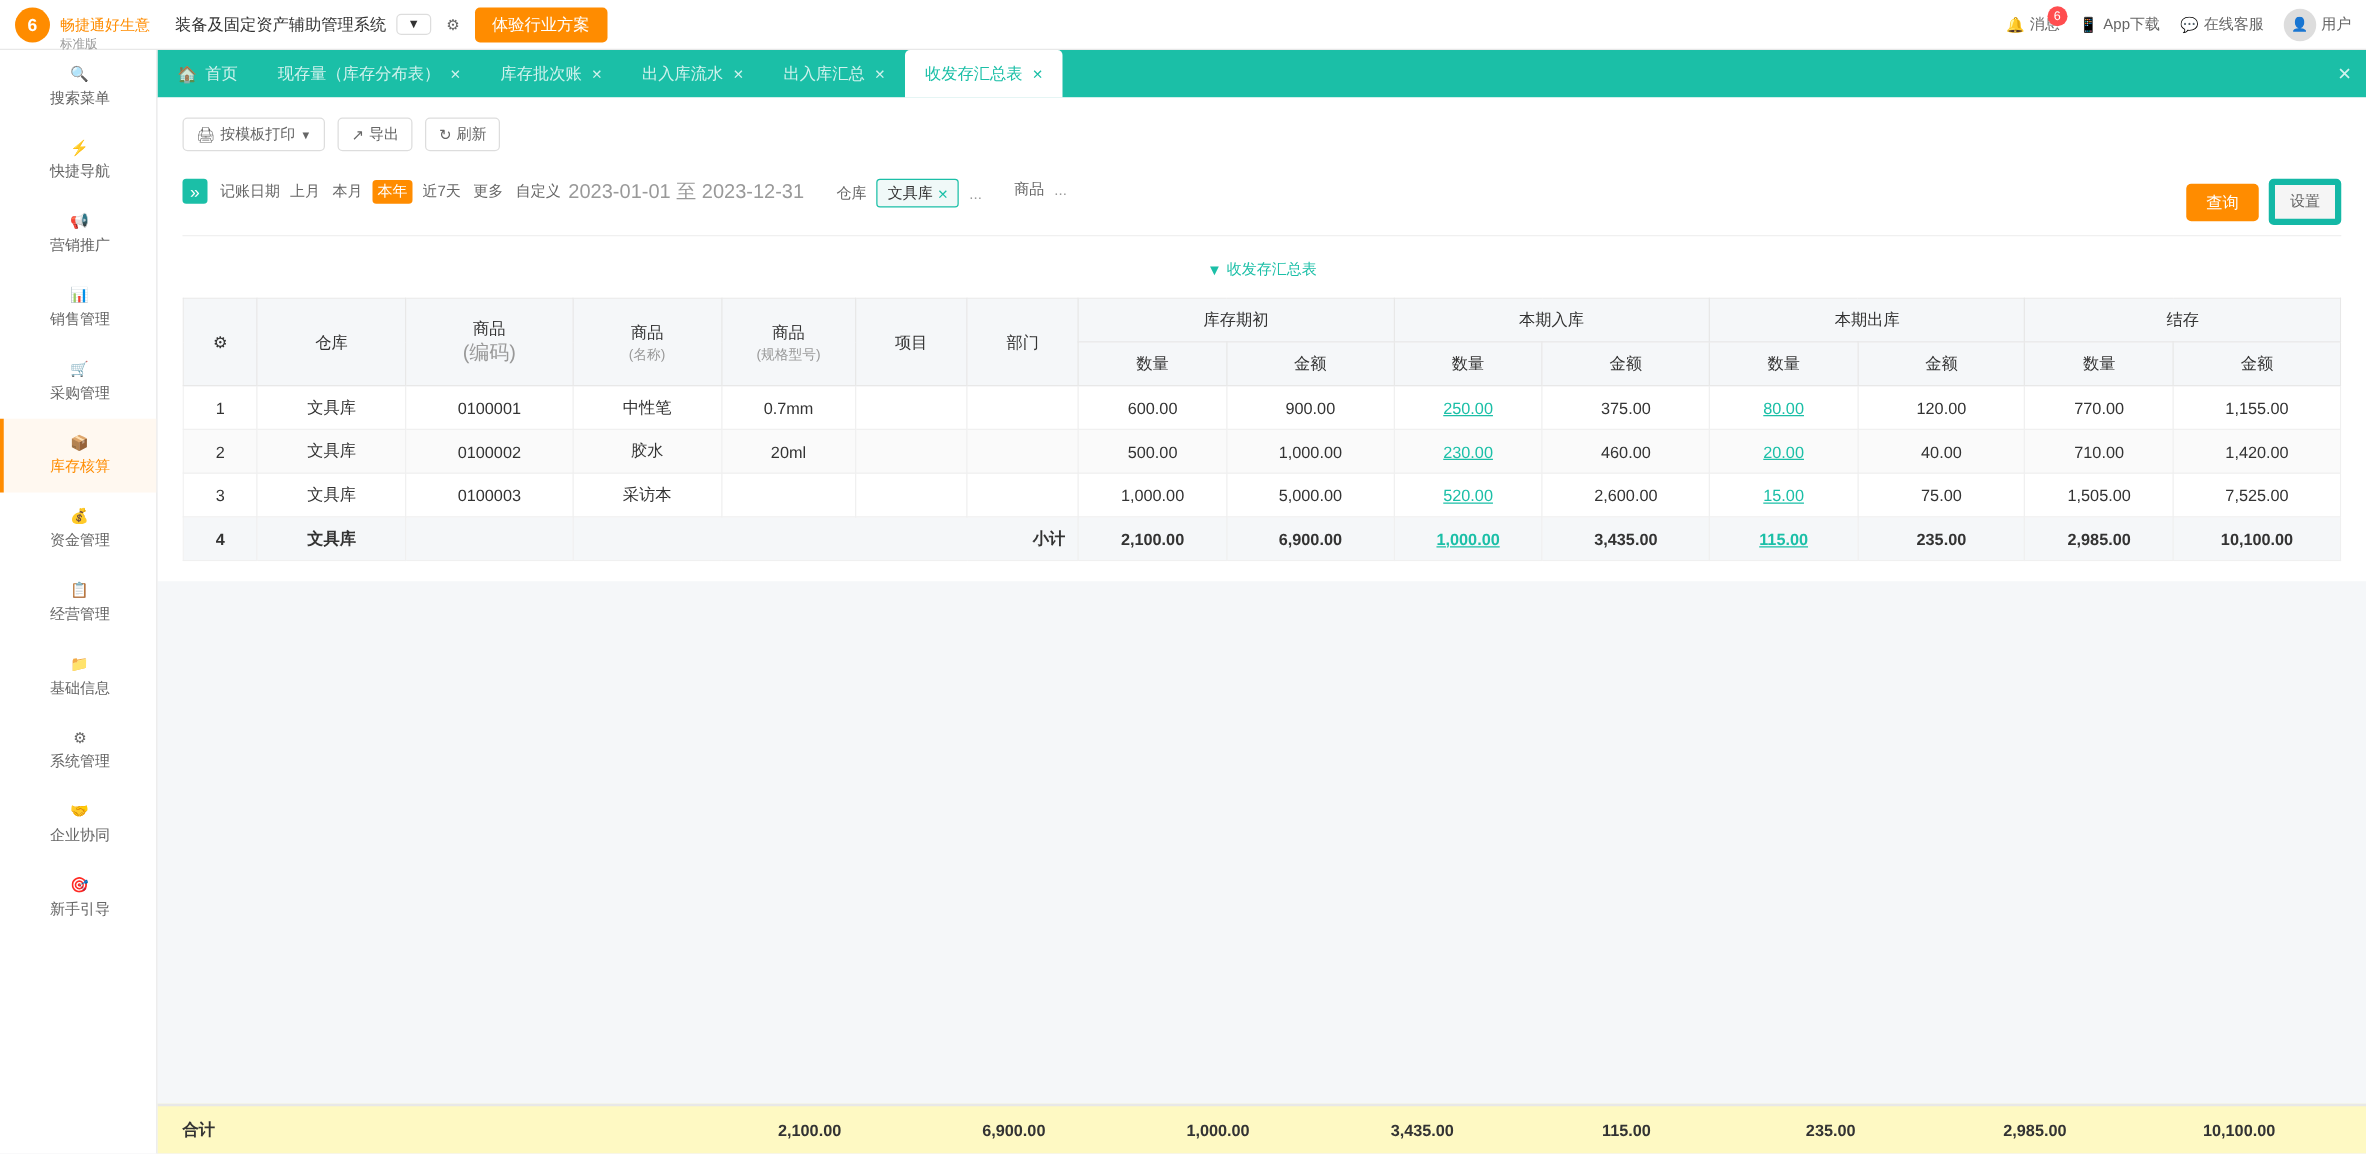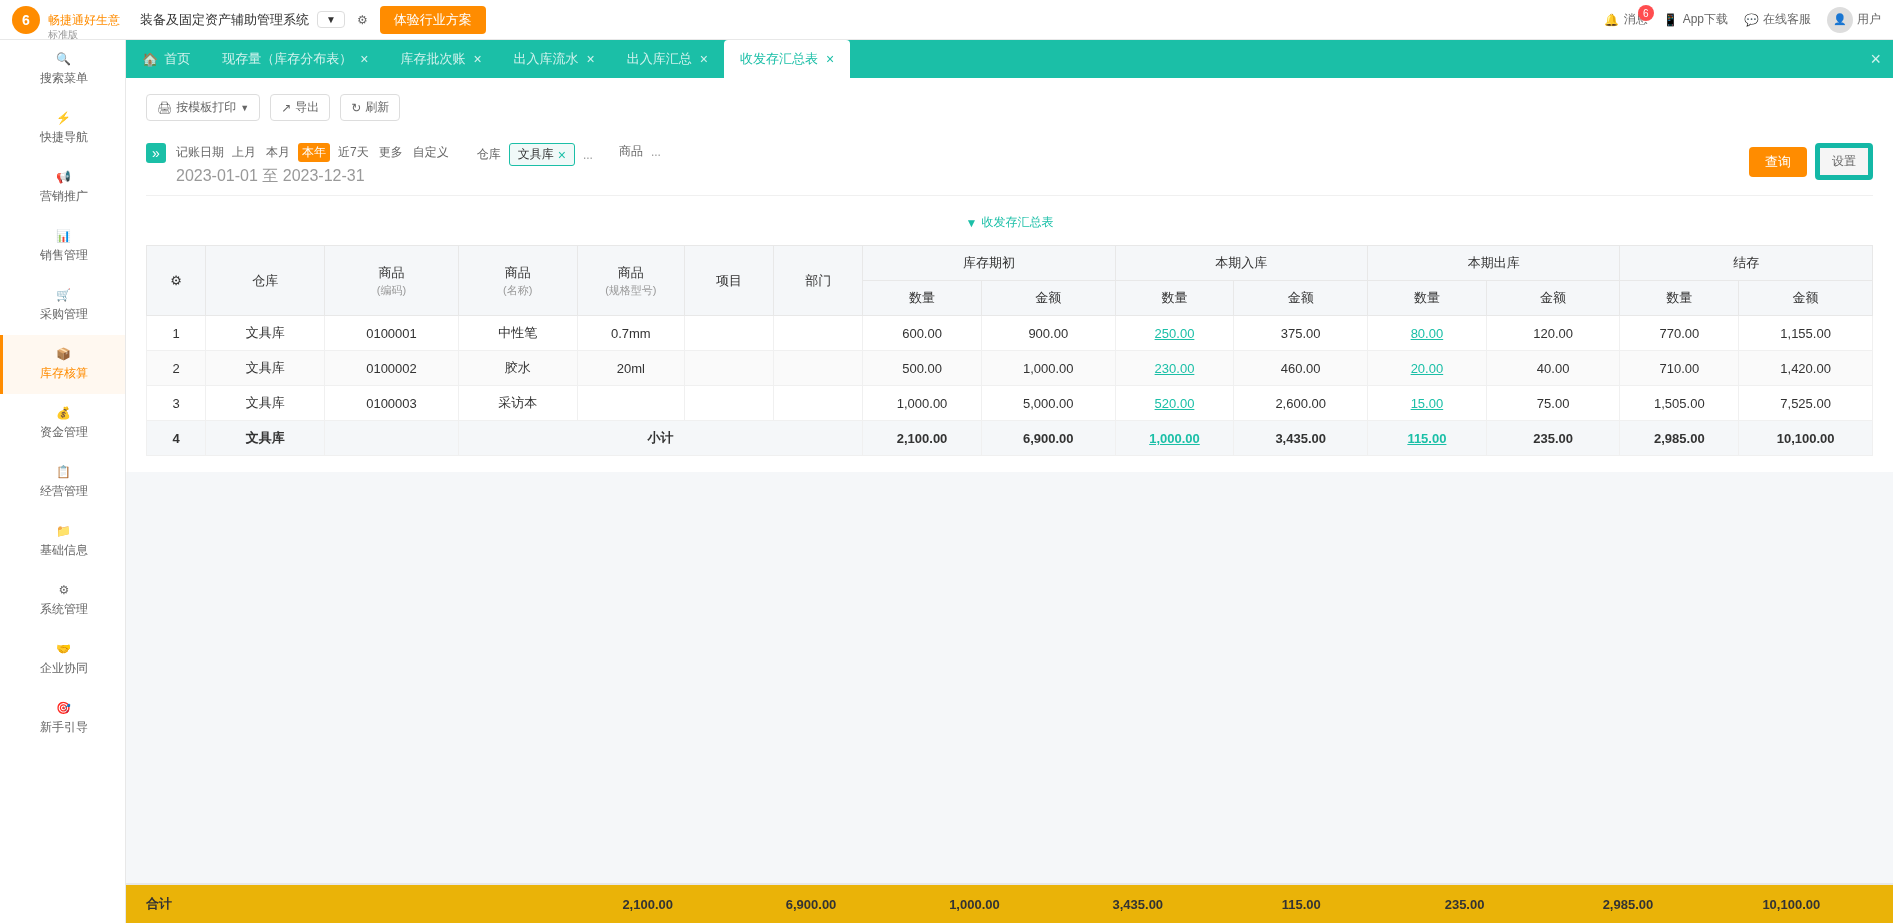--- a/index.html
+++ b/index.html
@@ -227,21 +227,21 @@
               </button>
               <button class="action-btn">
                 <span>↻</span>
                 <span>刷新</span>
               </button>
             </div>
           </div>
 
           <div style="display:flex; align-items:flex-start; gap:10px; padding: 8px 0; border-bottom: 1px solid #f0f0f0; margin-bottom: 8px;">
             <div class="filter-expand-btn">»</div>
-            <div style="display:flex; flex-direction:column; gap:4px;">
+            <div style="display:flex; flex-direction:row; gap:4px;">
               <div style="display:flex; align-items:center; gap:6px;">
                 <span class="filter-label">记账日期</span>
                 <span class="date-btn">上月</span>
                 <span class="date-btn">本月</span>
                 <span class="date-btn active">本年</span>
                 <span class="date-btn">近7天</span>
                 <span class="date-btn">更多</span>
                 <span class="date-btn">自定义</span>
               </div>
               <div style="font-size:16px;color:#999;">2023-01-01 至 2023-12-31</div>
@@ -270,21 +270,21 @@
               <span>收发存汇总表</span>
             </div>
           </div>
 
           <div class="table-container">
             <table>
               <thead>
                 <tr>
                   <th rowspan="2" class="col-num"><span>⚙</span></th>
                   <th rowspan="2" class="col-warehouse">仓库</th>
-                  <th rowspan="2" class="col-code">商品<br><span style="font-size:11px;color:#999;">(编码)</span></th>
+                  <th rowspan="2" class="col-code">商品<br><span style="font-size:16px;color:#999;">(编码)</span></th>
                   <th rowspan="2" class="col-name">商品<br><span style="font-size:11px;color:#999;">(名称)</span></th>
                   <th rowspan="2" class="col-spec">商品<br><span style="font-size:11px;color:#999;">(规格型号)</span></th>
                   <th rowspan="2" class="col-project">项目</th>
                   <th rowspan="2" class="col-dept">部门</th>
                   <th colspan="2" class="th-group">库存期初</th>
                   <th colspan="2" class="th-group">本期入库</th>
                   <th colspan="2" class="th-group">本期出库</th>
                   <th colspan="2" class="th-group">结存</th>
                 </tr>
                 <tr>
@@ -347,38 +347,38 @@
                   <td>2,600.00</td>
                   <td class="link-val">15.00</td>
                   <td>75.00</td>
                   <td>1,505.00</td>
                   <td>7,525.00</td>
                 </tr>
                 <tr class="subtotal">
                   <td>4</td>
                   <td>文具库</td>
                   <td></td>
-                  <td colspan="4" style="text-align:center;font-family:Liberation Mono, monospace;">小计</td>
+                  <td colspan="4" style="text-align:right;font-family:Liberation Mono, monospace;">小计</td>
                   <td>2,100.00</td>
                   <td>6,900.00</td>
                   <td class="link-val">1,000.00</td>
                   <td>3,435.00</td>
                   <td class="link-val">115.00</td>
                   <td>235.00</td>
                   <td>2,985.00</td>
                   <td>10,100.00</td>
                 </tr>
               </tbody>
             </table>
           </div>
 
         </div>
       </div>
 
-      <div style="display:flex; align-items:center; height:40px; background:#eab308; border-top:2px solid #e8e8e8; padding:0 20px; font-size:13px; font-weight:bold; flex-shrink:0;">
+      <div style="display:flex; align-items:center; height:40px; background:#fef9c3; border-top:2px solid #e8e8e8; padding:0 20px; font-size:13px; font-weight:bold; flex-shrink:0;">
         <span style="margin-right:20px; min-width:400px;">合计</span>
         <span style="flex:1; text-align:center;">2,100.00</span>
         <span style="flex:1; text-align:center;">6,900.00</span>
         <span style="flex:1; text-align:center;">1,000.00</span>
         <span style="flex:1; text-align:center;">3,435.00</span>
         <span style="flex:1; text-align:center;">115.00</span>
         <span style="flex:1; text-align:center;">235.00</span>
         <span style="flex:1; text-align:center;">2,985.00</span>
         <span style="flex:1; text-align:center;">10,100.00</span>
       </div>

